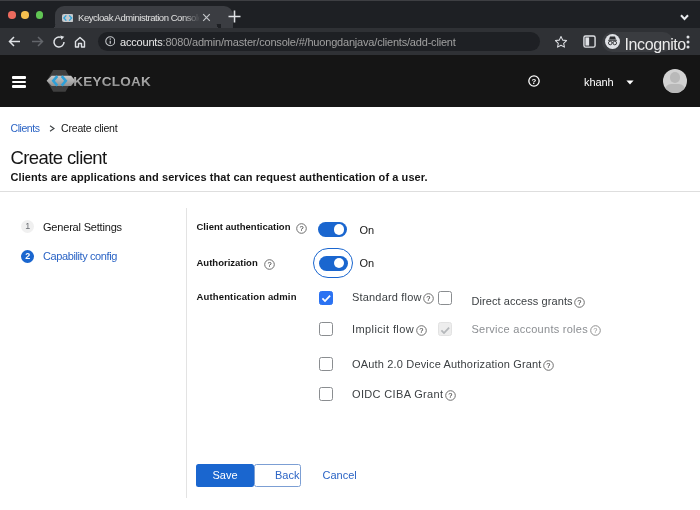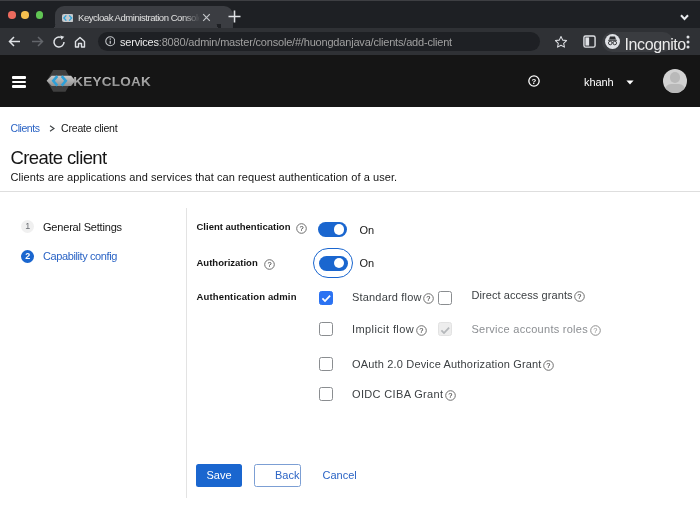--- a/index.html
+++ b/index.html
@@ -24,21 +24,21 @@
 
 #masthead { left:0; top:55px; width:700px; height:52px; background:#151515; }
 .hbar { left:11.5px; width:14.3px; height:2.4px; background:#fff; border-radius:1px; }
 #khanh { filter:grayscale(1); left:584px; top:75.5px; font-size:11px; letter-spacing:-0.1px; color:#fff; }
 #avatar { left:662.5px; top:68.5px; width:24.5px; height:24.5px; border-radius:50%; background:#d2d2d2; overflow:hidden; }
 
 
 #crumb { left:10.5px; top:121.5px; font-size:10.5px; letter-spacing:-0.2px; color:#151515; }
 #crumb a { color:#2b64c5; text-decoration:none; letter-spacing:-0.43px;text-align:center; }
 #h1 { left:10.5px; top:146.5px; font-size:18.5px; letter-spacing:-0.6px; color:#151515; font-weight:400; }
-#sub { left:10.5px; top:170.5px; font-size:11px; letter-spacing:0.08px; color:#151515; }
+#sub { left:10.5px; top:170.5px; font-size:11px; letter-spacing:0.08px; color:#151515;font-weight:bold; }
 #hrule { left:0; top:191px; width:700px; height:1px; background:#dedede; }
 #vrule { left:186px; top:208px; width:1px; height:290px; background:#e3e3e3; }
 
 
 .stepcirc { width:13px; height:13px; border-radius:50%; font-size:9px; text-align:center; line-height:13px; }
 #sc1 { left:21.3px; top:220.1px; background:#f0f0f0; color:#6a6e73; }
 #sc2 { left:21.3px; top:249.9px; font-weight:bold; background:#1a66cf; color:#fff; }
 #st1 { left:43px; top:221px; font-size:11px; letter-spacing:-0.19px; color:#151515; }
 #st2 { left:43px; top:250.3px; font-size:11px; letter-spacing:-0.4px; color:#2b64c5; }
 
@@ -53,21 +53,21 @@
 .on { font-size:11px; color:#151515; }
 
 .cb { width:14px; height:14px; border:1px solid #8a8d90; border-radius:2.5px; background:#fff; }
 .cbc { background:#2b72f2; border-color:#2b72f2; }
 .cbd { background:#ededed; border-color:#e2e2e2; }
 .clabel { font-size:11px; letter-spacing:0.18px; color:#3c4043;margin-left:14px; }
 .cgray { color:#8b8e92; }
 
 .on,.clabel,.flabel,#st1,#st2,#crumb,#h1,#sub,#save,#back,#cancel { transform:translateZ(0); }
 
-#save { left:196px; top:463.5px; width:46px; height:23px; background:#1a66cf; border-radius:2.5px; color:#fff; font-size:11px; text-align:center; line-height:23px; }
+#save { left:196px; top:463.5px; width:58px; height:23px; background:#1a66cf; border-radius:2.5px; color:#fff; font-size:11px; text-align:center; line-height:23px; }
 #back { left:254px; top:463.5px; width:46.5px; height:23px; background:#fff; border:1px solid #7c9fd4; border-radius:2.5px; color:#2b64c5; font-size:11px; text-align:right; line-height:21px; }
 #cancel { left:322.5px; top:469px; color:#2b64c5; font-size:11px; }
 </style>
 </head>
 <body>
 
 <div class="abs" id="tabstrip"></div>
 <div class="abs tl" style="left:8.2px;background:#ec6a5e"></div>
 <div class="abs tl" style="left:21.3px;background:#f4bf4f"></div>
 <div class="abs tl" style="left:35.6px;background:#61c554"></div>
@@ -104,21 +104,21 @@
 </svg>
 <svg class="abs" style="left:73.2px;top:34.5px" width="14" height="14" viewBox="0 0 14 14">
   <path d="M2.5 6.5 L7 2.5 L11.5 6.5 V12 H8.5 V8.5 H5.5 V12 H2.5 Z" stroke="#dee1e5" stroke-width="1.4" fill="none" stroke-linejoin="round"></path>
 </svg>
 <div class="abs" id="urlpill"></div>
 <svg class="abs" style="left:104.6px;top:36.2px" width="10.5" height="10.5" viewBox="0 0 11 11">
   <circle cx="5.5" cy="5.5" r="4.7" stroke="#c4c7cb" stroke-width="1.1" fill="none"></circle>
   <path d="M5.5 5 V8" stroke="#c4c7cb" stroke-width="1.3"></path>
   <circle cx="5.5" cy="3.2" r="0.8" fill="#c4c7cb"></circle>
 </svg>
-<div class="abs" id="urltext"><b>services</b>:8080/admin/master/console/#/huongdanjava/clients/add-client</div>
+<div class="abs" id="urltext"><b>accounts</b>:8080/admin/master/console/#/huongdanjava/clients/add-client</div>
 <svg class="abs" style="left:554px;top:34.5px" width="14" height="14" viewBox="0 0 24 24">
   <path d="M12 2.6 L14.9 8.8 21.5 9.6 16.6 14.2 17.9 20.8 12 17.5 6.1 20.8 7.4 14.2 2.5 9.6 9.1 8.8 Z" stroke="#dfe1e5" stroke-width="1.8" fill="none" stroke-linejoin="round"></path>
 </svg>
 <svg class="abs" style="left:583px;top:35px" width="13" height="13" viewBox="0 0 14 14">
   <rect x="1" y="1" width="12" height="12" rx="1.8" stroke="#dfe1e5" stroke-width="1.5" fill="none"></rect>
   <rect x="2.6" y="2.6" width="4" height="8.8" fill="#dfe1e5"></rect>
 </svg>
 <div class="abs" style="left:602px;top:31.5px;width:70.5px;height:20px;background:#3a3c40;border-radius:10px"></div>
 <div class="abs" style="left:604.5px;top:33.8px;width:15px;height:15px;border-radius:50%;background:#dfe1e5"></div>
 <svg class="abs" style="left:606.5px;top:36.3px" width="11" height="10" viewBox="0 0 22 20">
@@ -206,21 +206,21 @@
 <div class="abs cb cbc" style="left:318.5px;top:290.7px">
   <svg width="12.5" height="12.5" viewBox="0 0 12 12" style="position:absolute;left:0.3px;top:0.3px">
       <path d="M2.3 6.2 L4.8 8.7 L9.7 3.4" stroke="#fff" stroke-width="1.7" fill="none"></path>
     </svg>
 </div>
 <div class="abs clabel" style="left:338px;top:291.4px">Standard flow<svg class="qicon cq" width="11" height="11" viewBox="0 0 11 11">
       <circle cx="5.5" cy="5.5" r="4.8" stroke="#6a6e73" stroke-width="1" fill="none"></circle>
       <text x="5.5" y="8" font-size="7.5" fill="#151515" text-anchor="middle" font-family="Liberation Sans,sans-serif">?</text>
     </svg></div>
 <div class="abs cb" style="left:437.5px;top:290.7px"></div>
-<div class="abs clabel" style="left:457.4px;top:289px;letter-spacing:0.08px">Direct access grants<svg class="qicon cq" width="11" height="11" viewBox="0 0 11 11">
+<div class="abs clabel" style="left:457.4px;top:295px;letter-spacing:0.08px">Direct access grants<svg class="qicon cq" width="11" height="11" viewBox="0 0 11 11">
       <circle cx="5.5" cy="5.5" r="4.8" stroke="#6a6e73" stroke-width="1" fill="none"></circle>
       <text x="5.5" y="8" font-size="7.5" fill="#151515" text-anchor="middle" font-family="Liberation Sans,sans-serif">?</text>
     </svg></div>
 
 <div class="abs cb" style="left:318.5px;top:322.3px"></div>
 <div class="abs clabel" style="left:338px;top:323px;letter-spacing:0.4px">Implicit flow<svg class="qicon cq" width="11" height="11" viewBox="0 0 11 11">
       <circle cx="5.5" cy="5.5" r="4.8" stroke="#6a6e73" stroke-width="1" fill="none"></circle>
       <text x="5.5" y="8" font-size="7.5" fill="#151515" text-anchor="middle" font-family="Liberation Sans,sans-serif">?</text>
     </svg></div>
 <div class="abs cb cbd" style="left:437.5px;top:322.3px">

